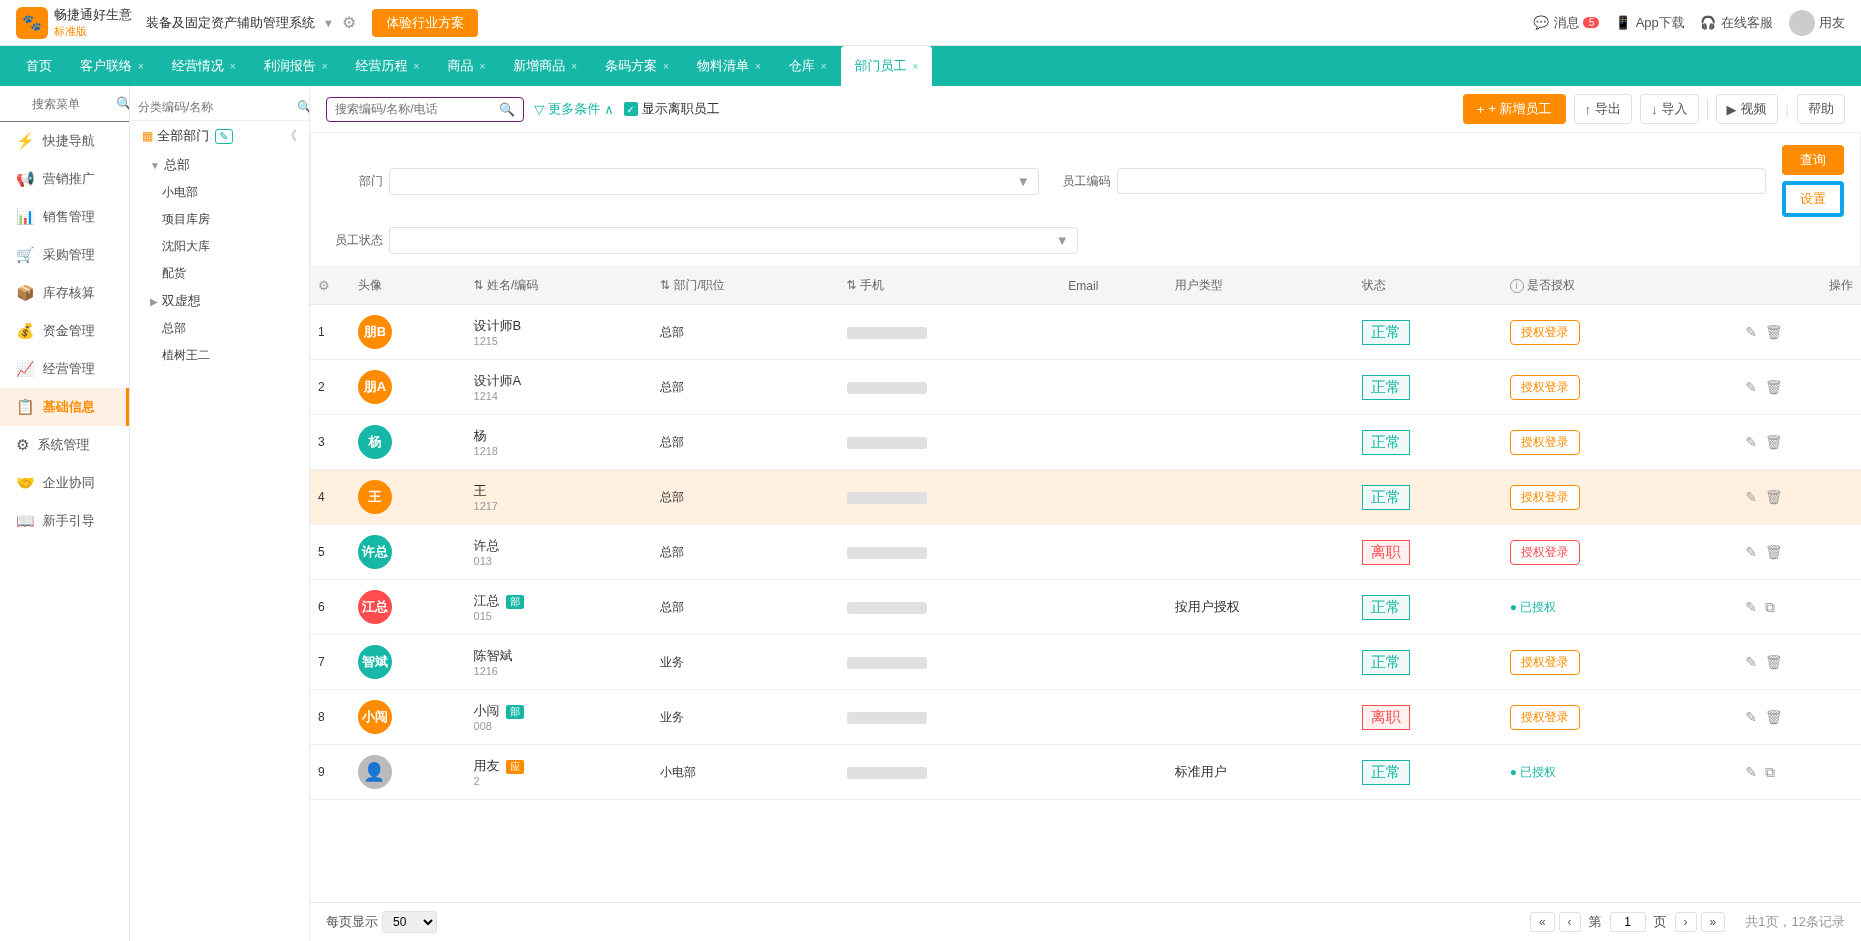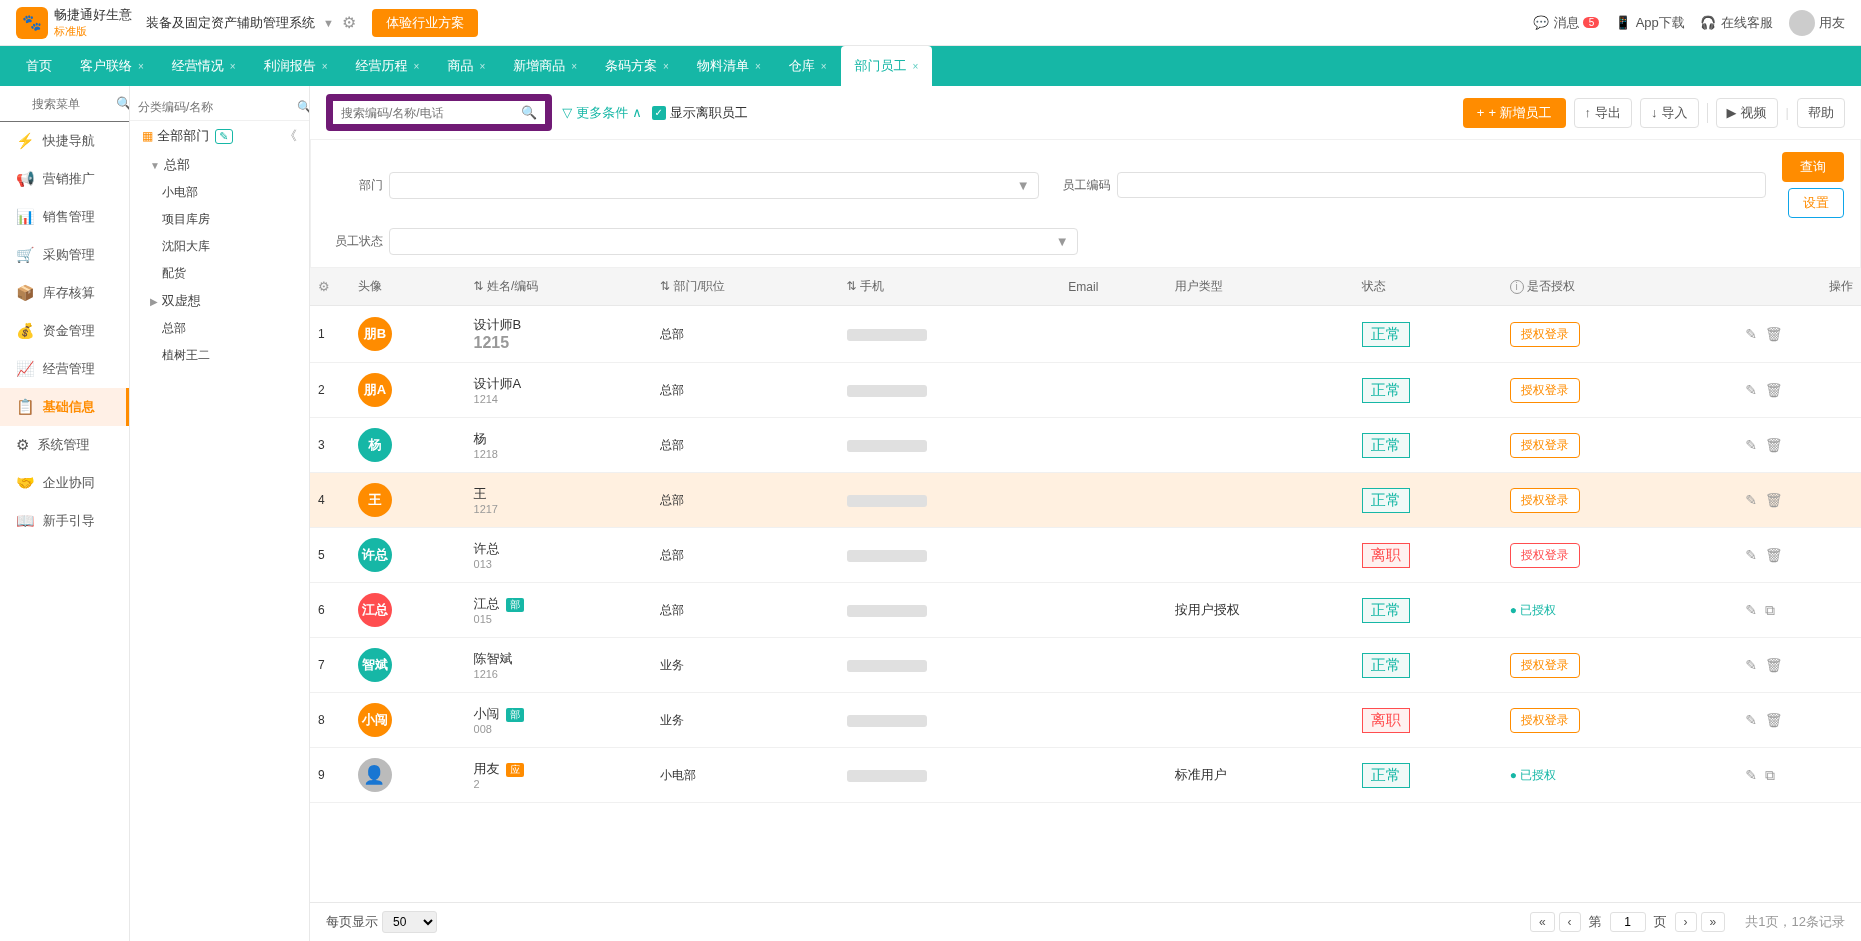--- a/index.html
+++ b/index.html
@@ -52,40 +52,40 @@
     .dept-header .icon-edit { color: #16b7a6; font-size: 12px; border: 1px solid #16b7a6; border-radius: 3px; padding: 0 2px; }
     .dept-header .collapse-btn { margin-left: auto; color: #999; cursor: pointer; }
     .dept-tree-item { padding: 5px 12px 5px 20px; display: flex; align-items: center; gap: 4px; cursor: pointer; color: #444; font-size: 12px; }
     .dept-sub-item { padding: 5px 12px 5px 32px; cursor: pointer; color: #444; font-size: 12px; }
 
     
     .table-area { flex: 1; display: flex; flex-direction: column; overflow: hidden; padding: 0; }
 
     
     .filter-bar { background: #fff; padding: 8px 16px; display: flex; align-items: center; gap: 10px; border-bottom: 1px solid #f0f0f0; }
-    .search-input-box { display: flex; align-items: center; border: 7px solid #701a75; border-radius: 4px; padding: 4px 8px; gap: 20px; }
+    .search-input-box { display: flex; align-items: center; border: 1px solid #701a75; border-radius: 4px; padding: 4px 8px; gap: 4px; }
     .search-input-box input { border: none; outline: none; width: 160px; font-size: 12px; color: #999; }
     .filter-more { display: flex; align-items: center; gap: 4px; color: #16b7a6; cursor: pointer; font-size: 12px; }
     .show-left-check { display: flex; align-items: center; gap: 4px; color: #333; font-size: 12px; }
     .checkbox-teal { width: 14px; height: 14px; background: #16b7a6; border-radius: 2px; display: flex; align-items: center; justify-content: center; color: #fff; font-size: 10px; }
     .toolbar-right { margin-left: auto; display: flex; align-items: center; gap: 8px; }
     .btn-add { background: #ff8c00; color: #fff; border: none; border-radius: 4px; padding: 6px 14px; cursor: pointer; font-size: 13px; display: flex; align-items: center; gap: 4px; }
     .btn-outline { background: #fff; color: #555; border: 1px solid #e0e0e0; border-radius: 4px; padding: 5px 10px; cursor: pointer; font-size: 12px; display: flex; align-items: center; gap: 4px; }
     .divider-v { width: 1px; height: 20px; background: #e0e0e0; }
 
     
     .filter-form { background: #fff; padding: 12px 16px; border: 1px solid #f0f0f0; border-top: none; }
     .filter-form-row { display: flex; align-items: center; gap: 16px; margin-bottom: 10px; }
     .filter-form-row:last-child { margin-bottom: 0; }
     .filter-field { display: flex; align-items: center; gap: 6px; flex: 1; }
     .filter-field label { color: #666; font-size: 12px; white-space: nowrap; min-width: 56px; text-align: right; }
     .filter-field .select-box { flex: 1; border: 1px solid #e0e0e0; border-radius: 4px; padding: 5px 8px; font-size: 12px; display: flex; align-items: center; justify-content: space-between; cursor: pointer; color: #999; background: #fff; }
     .filter-field input { flex: 1; border: 1px solid #e0e0e0; border-radius: 4px; padding: 5px 8px; font-size: 12px; outline: none; color: #333; }
     .btn-query { background: #ff8c00; color: #fff; border: none; border-radius: 4px; padding: 6px 18px; cursor: pointer; font-size: 13px; }
-    .btn-set { background: #fff; color: #ff8c00; border: 1px solid #0ea5e9; border-radius: 4px; padding: 5px 14px; cursor: pointer; font-size: 13px; }
+    .btn-set { background: #fff; color: #ff8c00; border: 4px solid #0ea5e9; border-radius: 4px; padding: 5px 14px; cursor: pointer; font-size: 13px; }
 
     
     .data-table { flex: 1; overflow-y: auto; background: #fff; }
     table { width: 100%; border-collapse: collapse; }
     thead tr { background: #f5f5f5; border-bottom: 1px solid #e8e8e8; }
     th { padding: 10px 8px; text-align: left; font-size: 12px; color: #666; font-weight: normal; white-space: nowrap; }
     td { padding: 10px 8px; font-size: 12px; color: #333; border-bottom: 1px solid #f0f0f0; vertical-align: middle; }
     tr.highlighted { background: #fff0e0; }
     .avatar-circle { width: 34px; height: 34px; border-radius: 50%; display: flex; align-items: center; justify-content: center; color: #fff; font-size: 13px; font-weight: bold; }
     .avatar-orange { background: #ff8c00; }
@@ -375,21 +375,21 @@
             </thead>
             <tbody>
 
               <tr>
                 <td>1</td>
                 <td>
                     <div class="avatar-circle avatar-orange">朋B</div>
                   </td>
                 <td>
                     <div>设计师B</div>
-                    <div style="color:#999;font-size:16px;font-weight:bold;">1215</div>
+                    <div style="color:#999;font-size:11px;">1215</div>
                   </td>
                 <td>总部</td>
                 <td><span class="phone-blur"></span></td>
                 <td></td>
                 <td></td>
                 <td><span class="status-badge status-normal">正常</span></td>
                 <td><button class="auth-btn">授权登录</button></td>
                 <td></td>
                 <td>
                     <div class="ops-icons">

